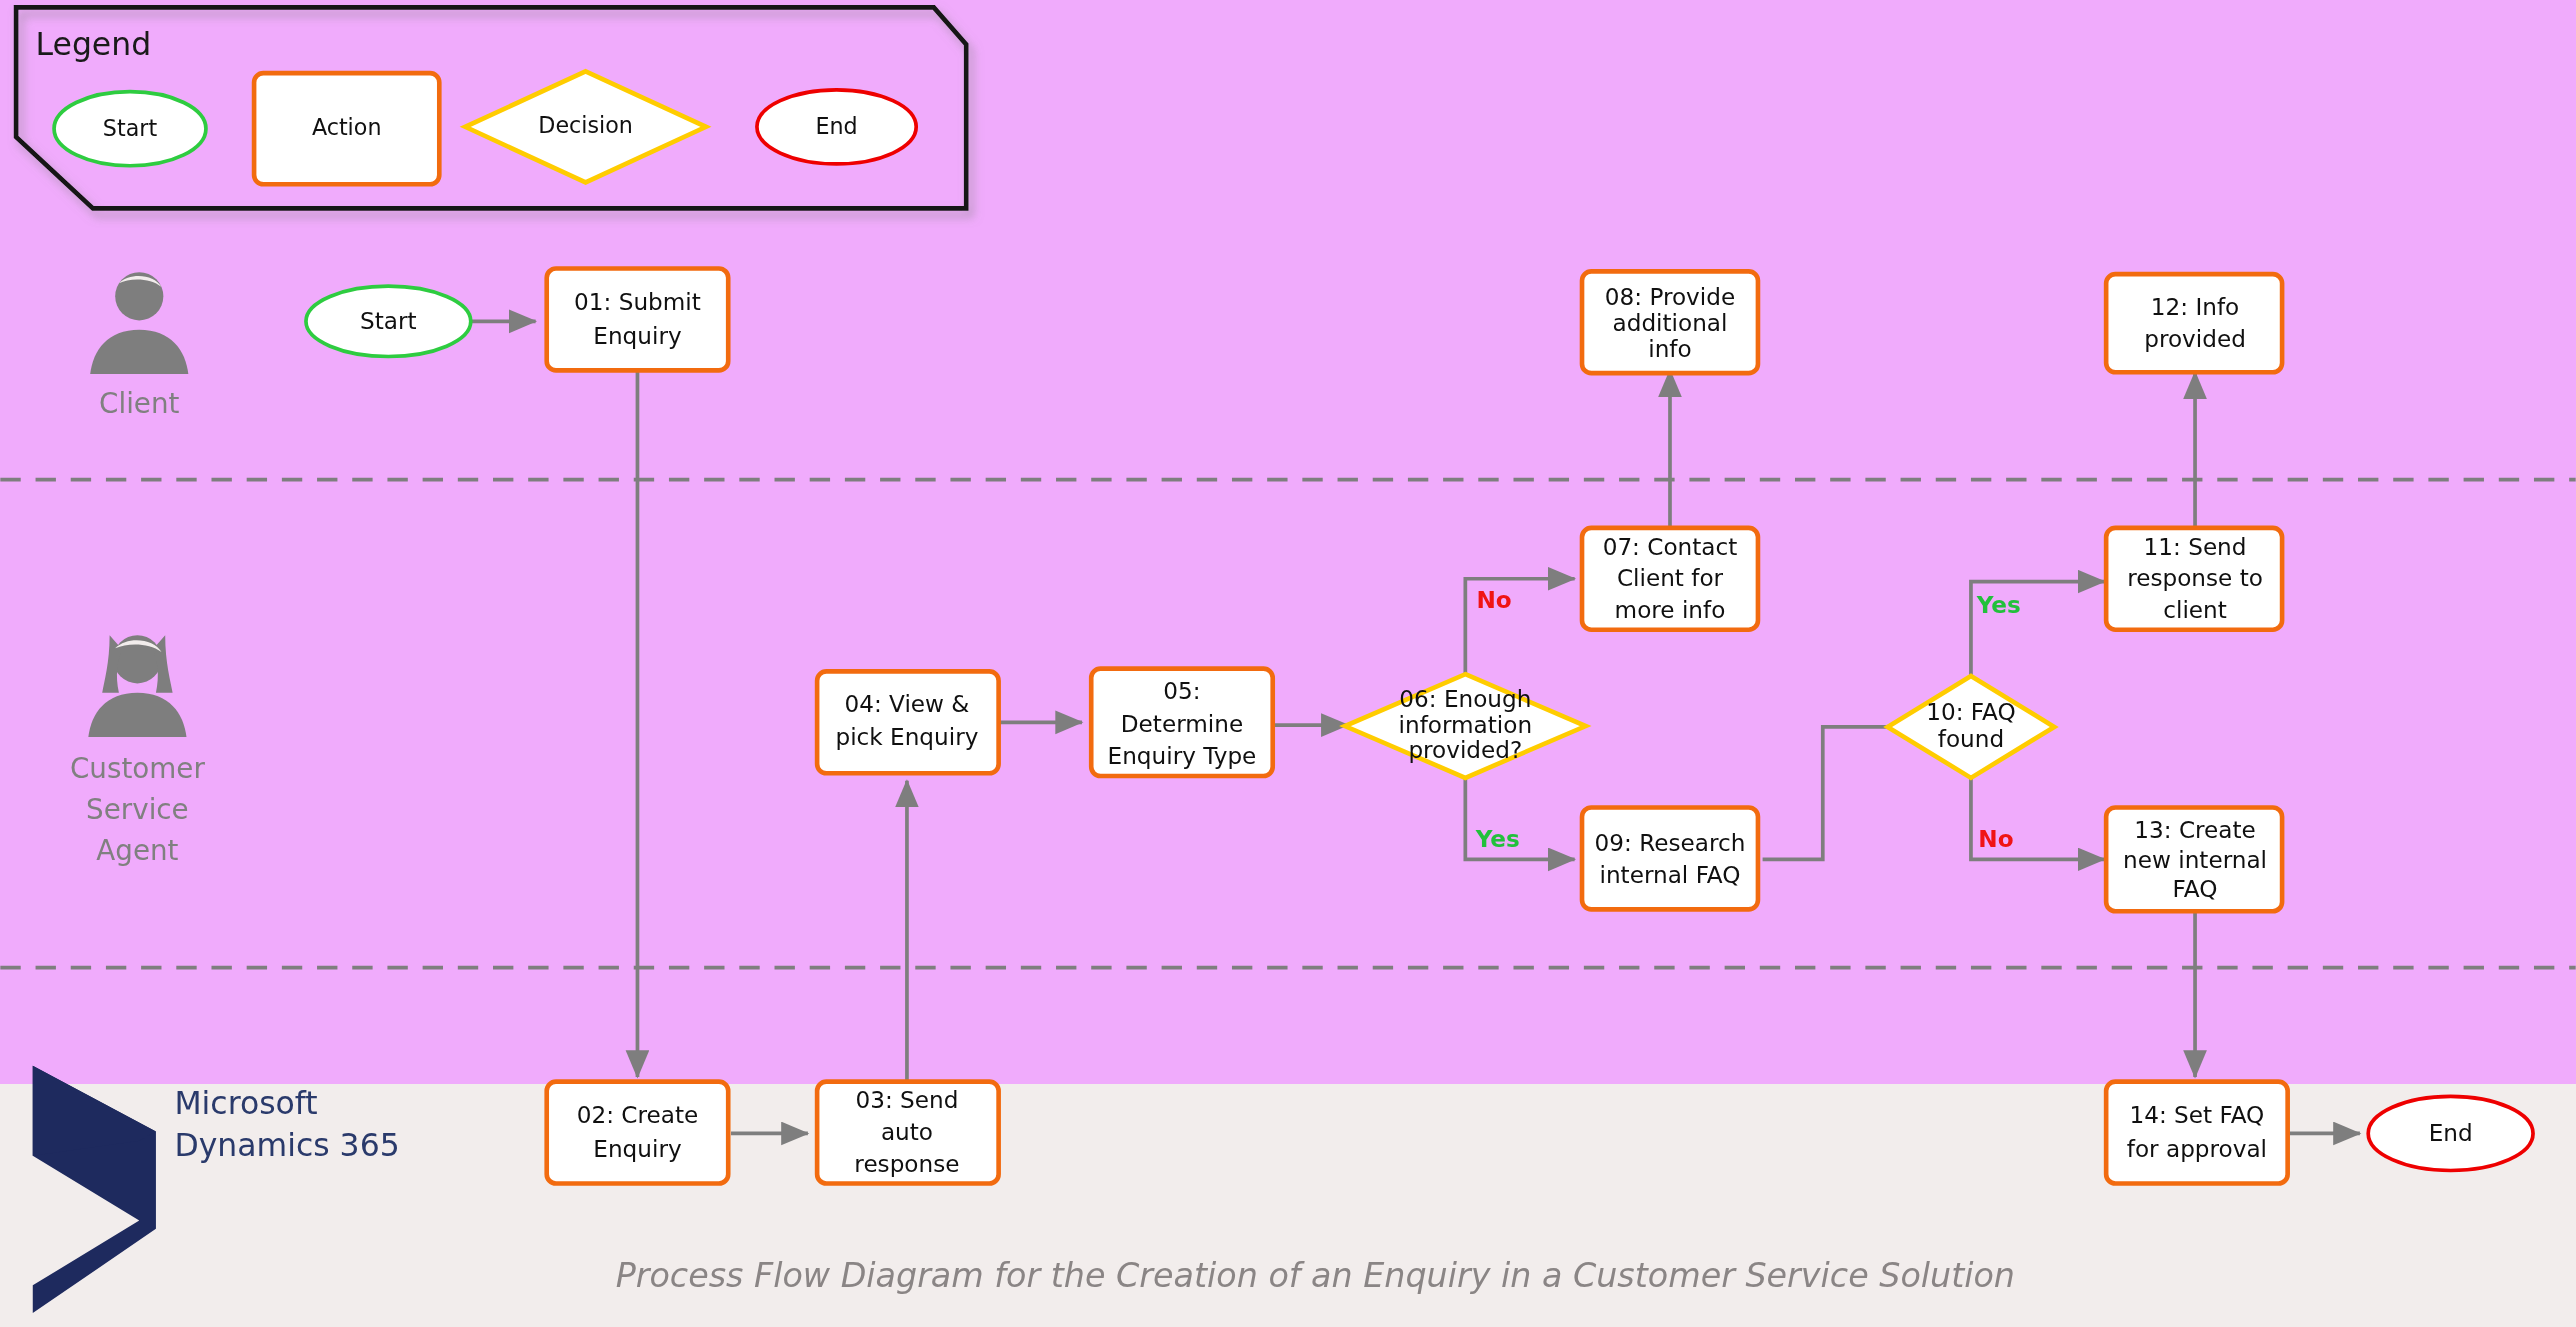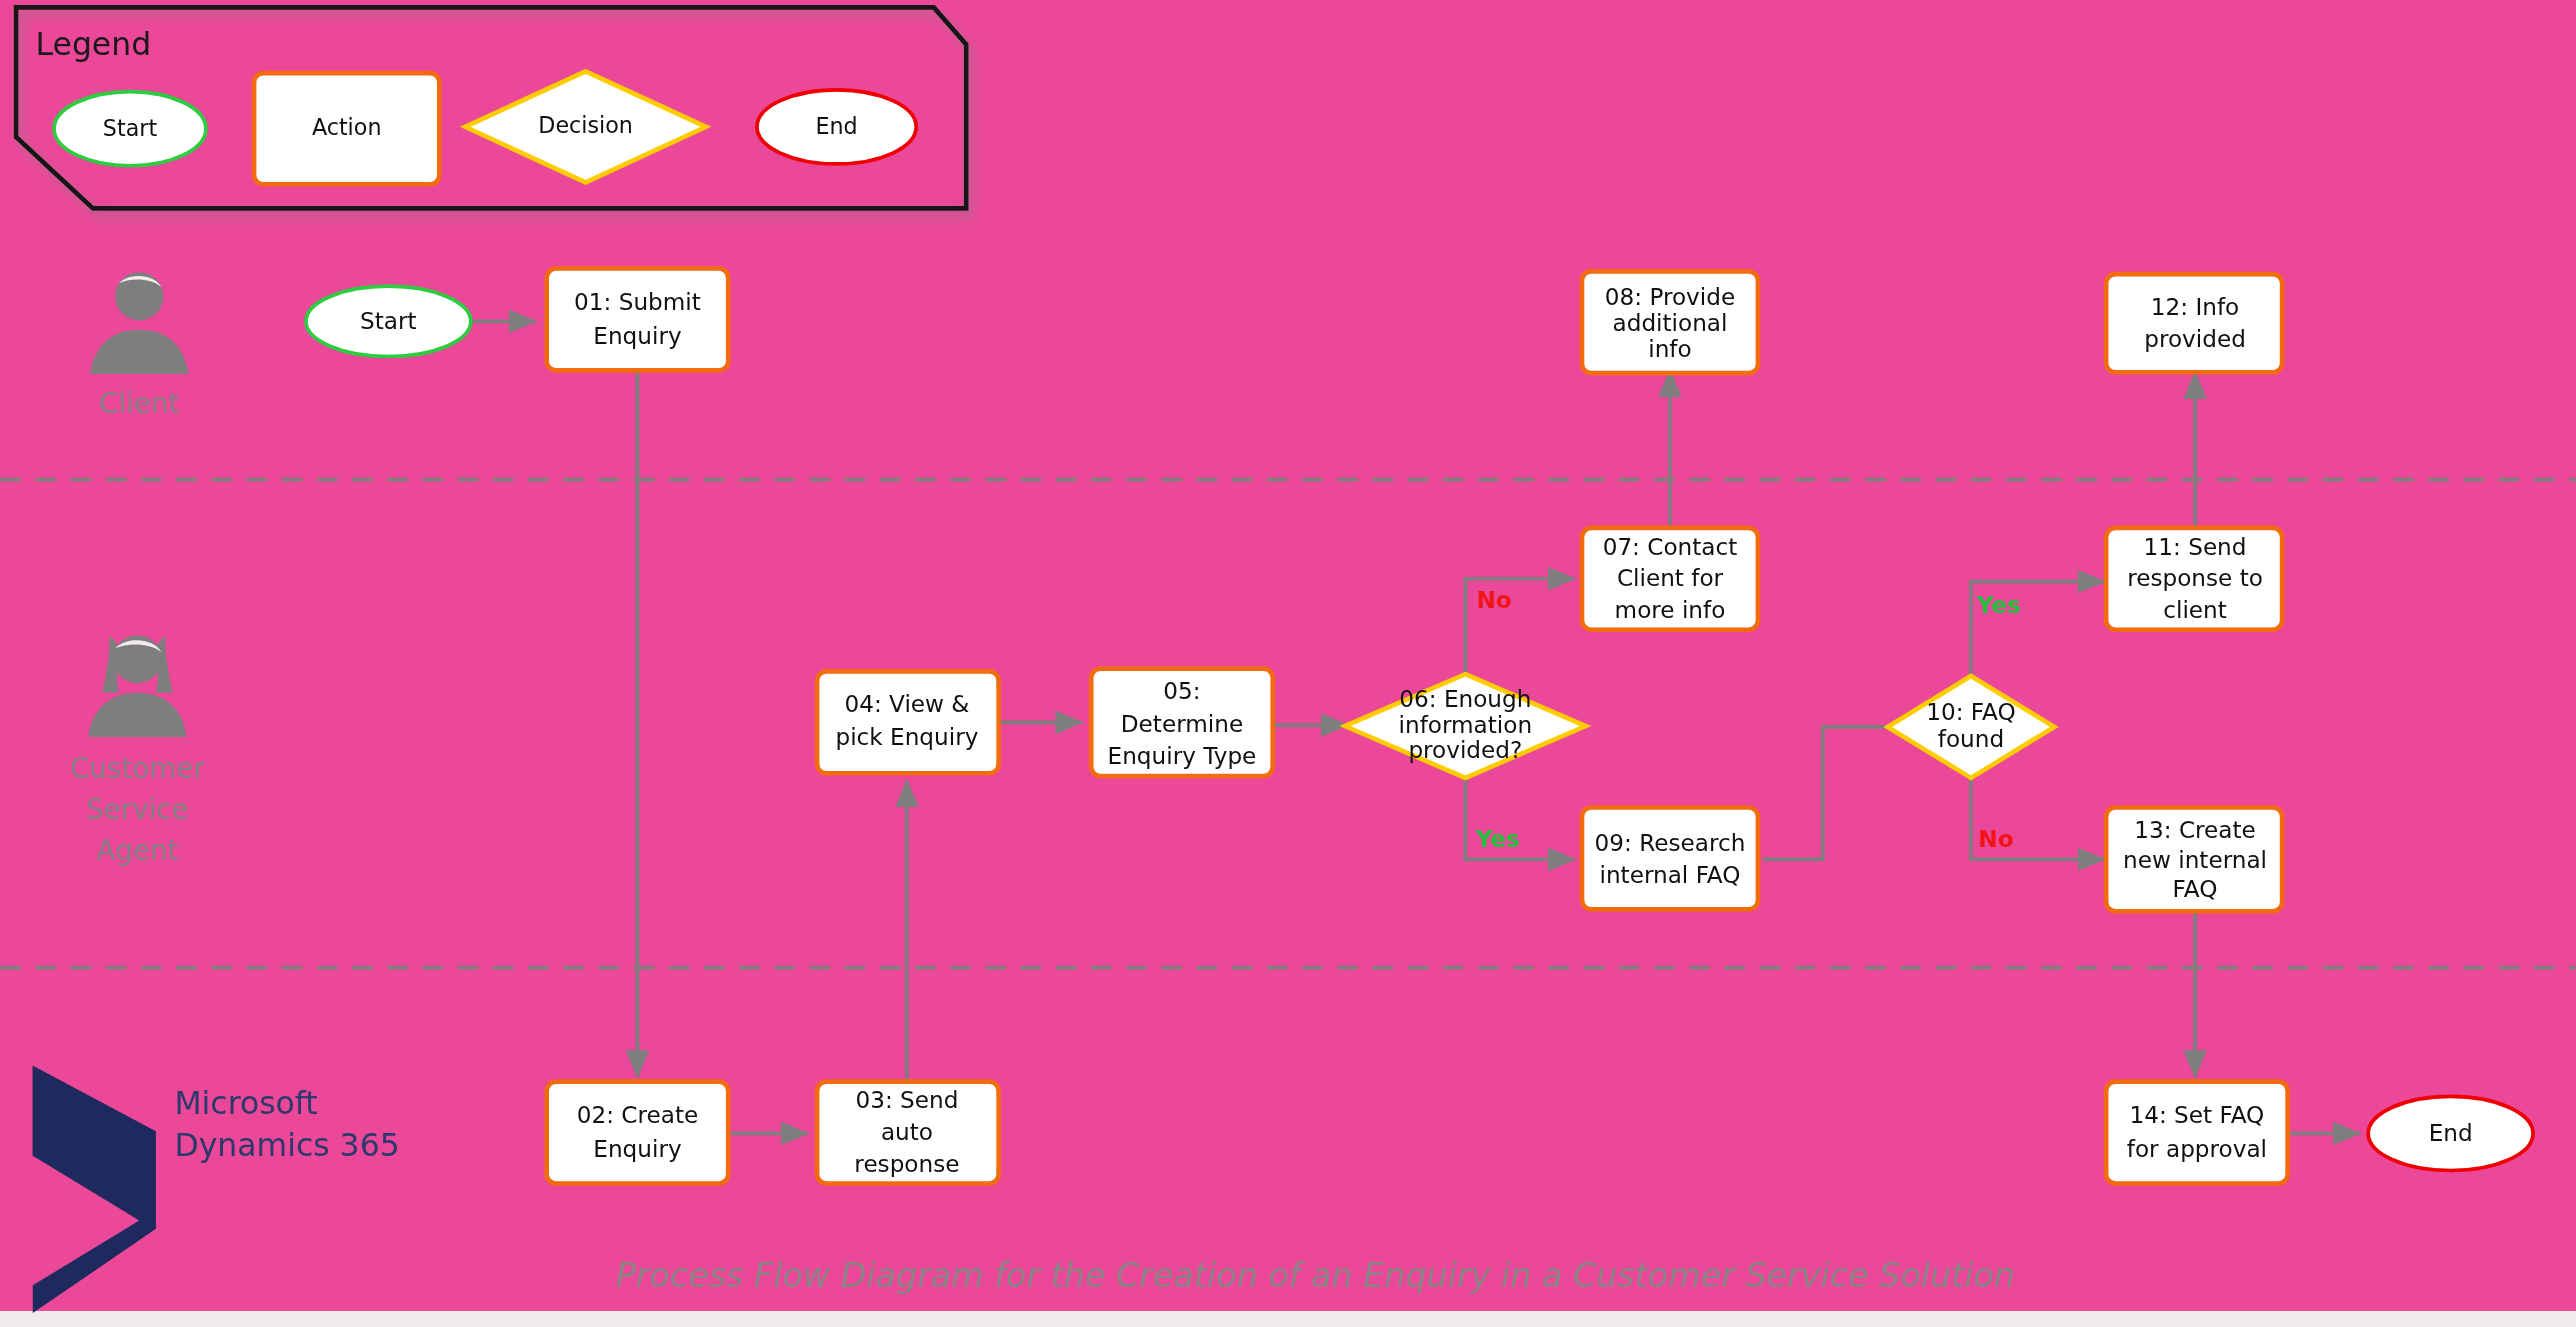--- a/index.html
+++ b/index.html
@@ -9,22 +9,22 @@
   }
   body {
     width: 2576px;
     height: 1327px;
     overflow: hidden;
     font-family: "DejaVu Sans", sans-serif;
   }
   #stage {
     position: relative;
     width: 2576px;
-    height: 1311px;
-    background: #ec4899;
+    height: 1084px;
+    background: #f0abfc;
     text-align: right;
   }
   svg.diagram {
     position: absolute;
     left: 0; top: 0;
     width: 2576px;
     height: 1327px;
     display: block;
   }
   .node-label {

